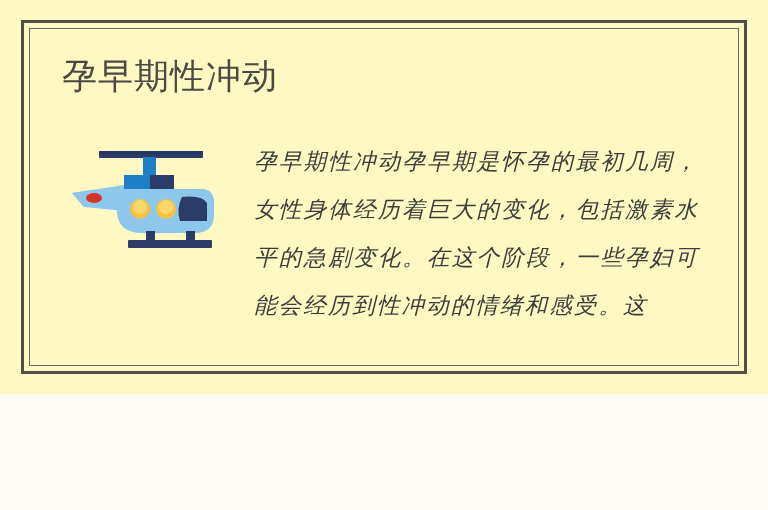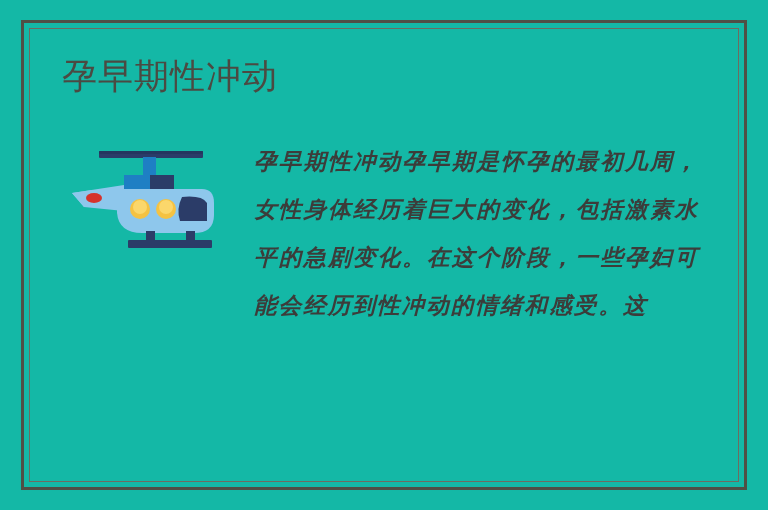--- a/index.html
+++ b/index.html
@@ -11,22 +11,22 @@
     width: 768px;
     height: 510px;
     background: #fdfcf4;
     font-family: "Liberation Sans", "DejaVu Sans", sans-serif;
     overflow: hidden;
   }
 
   .page {
     position: relative;
     width: 768px;
-    height: 510px;
-    background: #14b8a6;
+    height: 394px;
+    background: #fef9c3;
     box-sizing: border-box;
   }
 
   
   .frame-outer {
     position: absolute;
     left: 21px;
     top: 20px;
     right: 21px;
     bottom: 20px;
@@ -89,21 +89,21 @@
   .article-text {
     font-family: "DejaVu Serif", "Liberation Serif", serif;
     font-size: 22.5px;
     line-height: 48px;
     letter-spacing: 2.1px;
     color: #3c3c3a;
     text-align: justify;
     text-justify: inter-character;
     margin: 0;
     font-style: italic;
-    font-weight: 700;
+    font-weight: 400;
   }
 
   .helicopter-svg {
     display: block;
     width: 170px;
     height: 110px;
   }
 </style>
 </head>
 <body>

